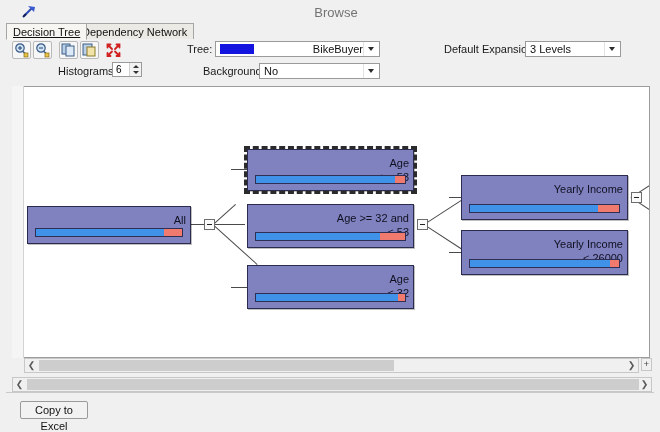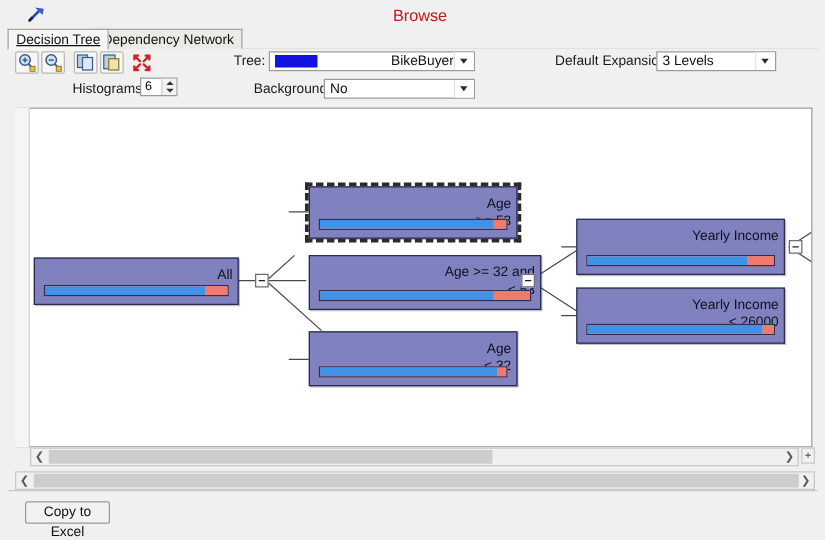--- a/index.html
+++ b/index.html
@@ -7,21 +7,21 @@
     width:660px;height:432px;overflow:hidden;
     background:#f0f0f0;
     font-family:"Liberation Sans", sans-serif;
     font-size:11px;color:#000;
     -webkit-font-smoothing:antialiased;
   }
   .app{position:relative;width:660px;height:432px;background:#f0f0f0;box-sizing:border-box;}
 
   
   .titlebar{position:absolute;left:0;top:0;width:660px;height:25px;background:#f0f0f0;}
-  .titlebar .tt{position:absolute;left:12px;right:0;top:5px;text-align:center;font-size:13px;color:#b91c1c;}
+  .titlebar .tt{position:absolute;left:12px;right:0;top:5px;text-align:center;font-size:13px;color:#737373;}
   .app-icon{position:absolute;left:22px;top:5px;width:16px;height:14px;}
 
   
   .tabstrip{position:absolute;left:6px;top:23px;width:648px;height:17px;}
   .tabstrip .tabline{position:absolute;left:0;top:16px;width:648px;height:1px;background:#a6a6a6;}
   .tab{position:absolute;top:0;height:17px;box-sizing:border-box;
        border:1px solid #a6a6a6;border-bottom:none;background:#eceae4;
        font-size:11px;color:#111;padding:2px 6px 0 6px;white-space:nowrap;}
   .tab.sel{background:#f7f6f3;border-bottom:1px solid #f7f6f3;z-index:3;}
   #tab0{left:0;text-decoration:underline;}
@@ -262,21 +262,21 @@
       <div class="cap">
         <div>Age</div>
           <div>&gt;= 53</div>
       </div>
       <div class="bar">
         <span class="b" style="width:93%"></span>
         <span class="r" style="width:7%"></span>
       </div>
     </div>
 
-    <div class="node" style="left:234px;top:117px;width:186px;height:44px;">
+    <div class="node" style="left:234px;top:117px;width:167px;height:44px;">
       <div class="cap">
         <div>Age &gt;= 32 and</div>
           <div>&lt; 53</div>
       </div>
       <div class="bar">
         <span class="b" style="width:83%"></span>
         <span class="r" style="width:17%"></span>
       </div>
     </div>
     <div class="exp" style="left:404px;top:132px;"></div>

